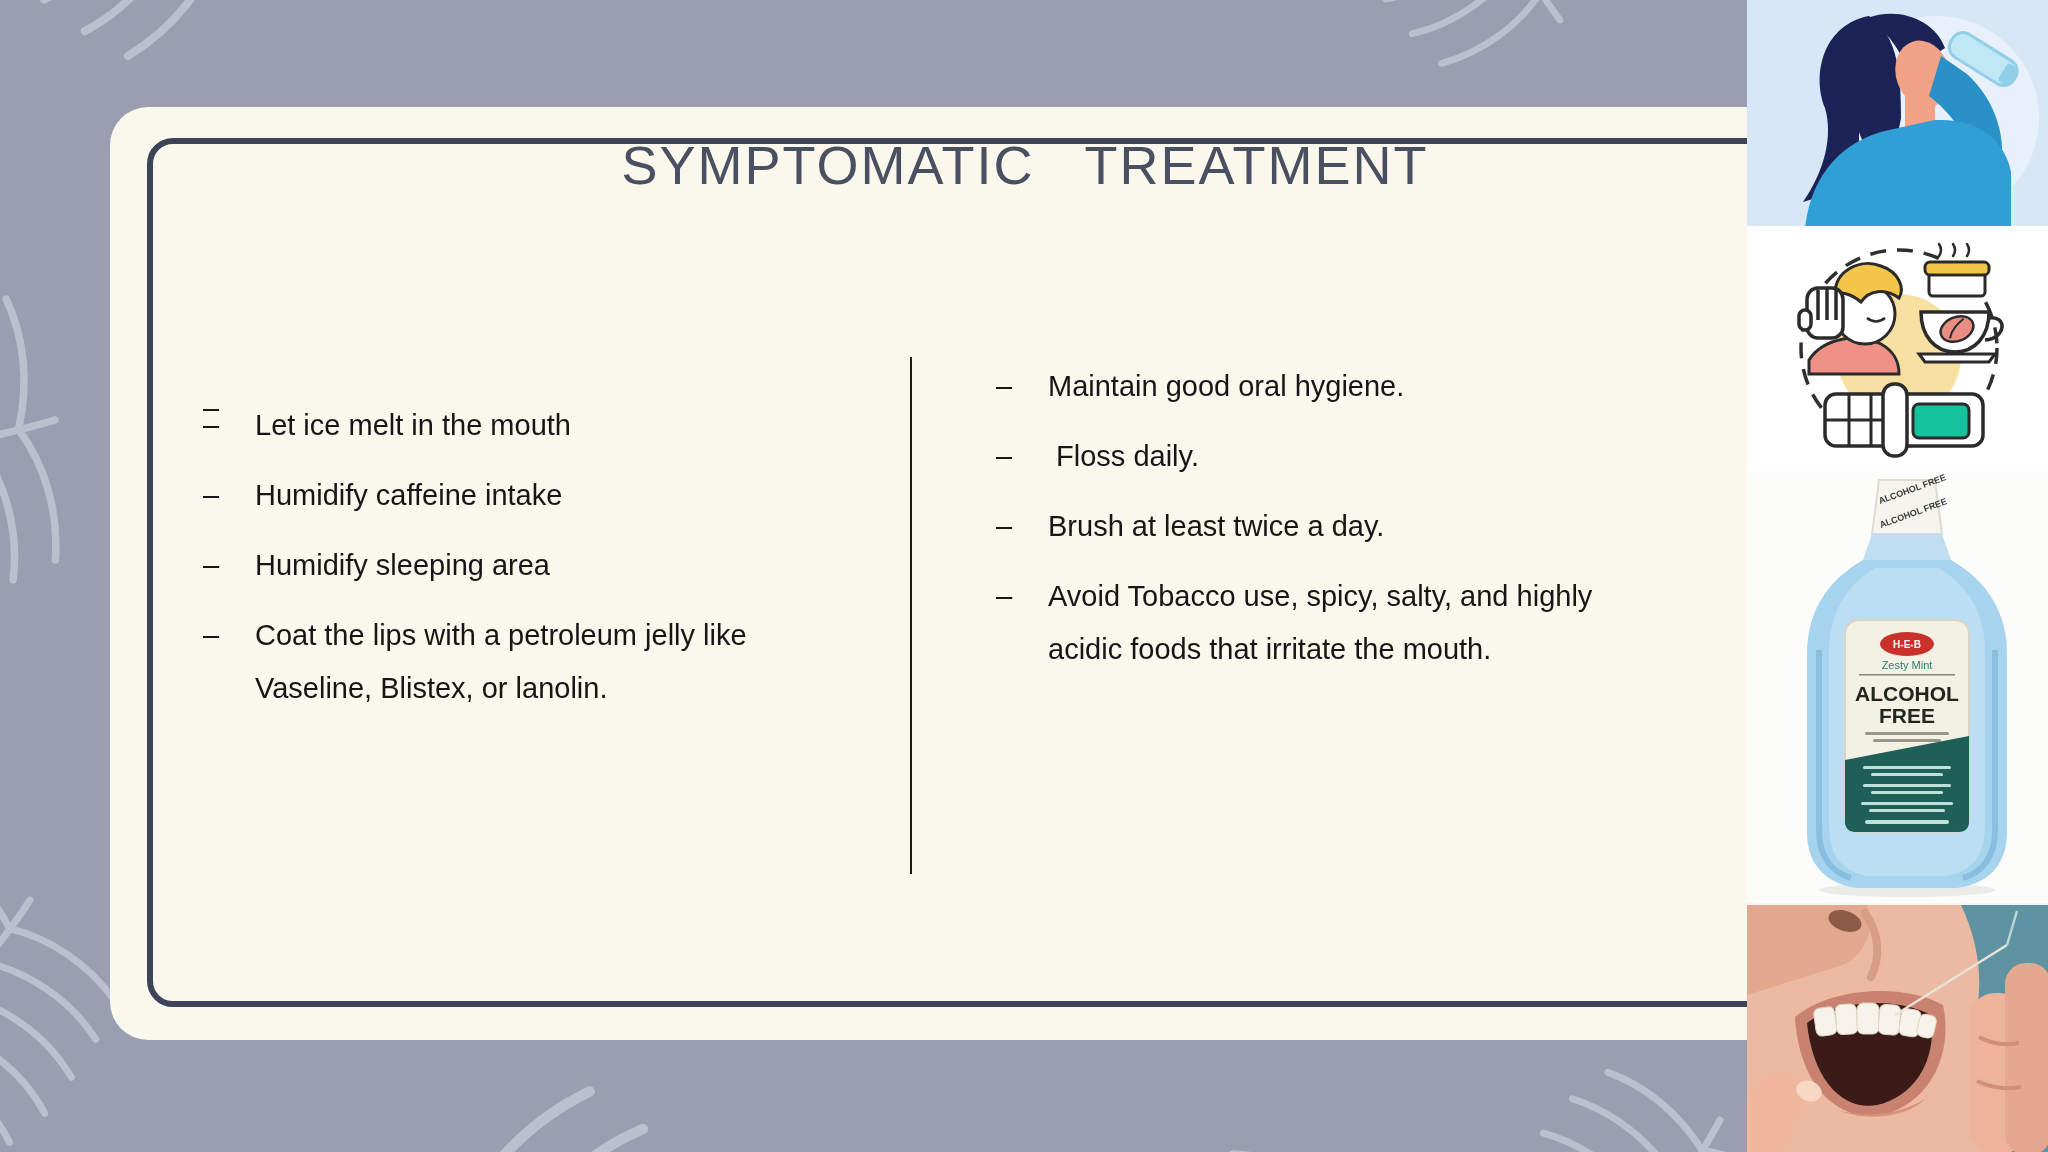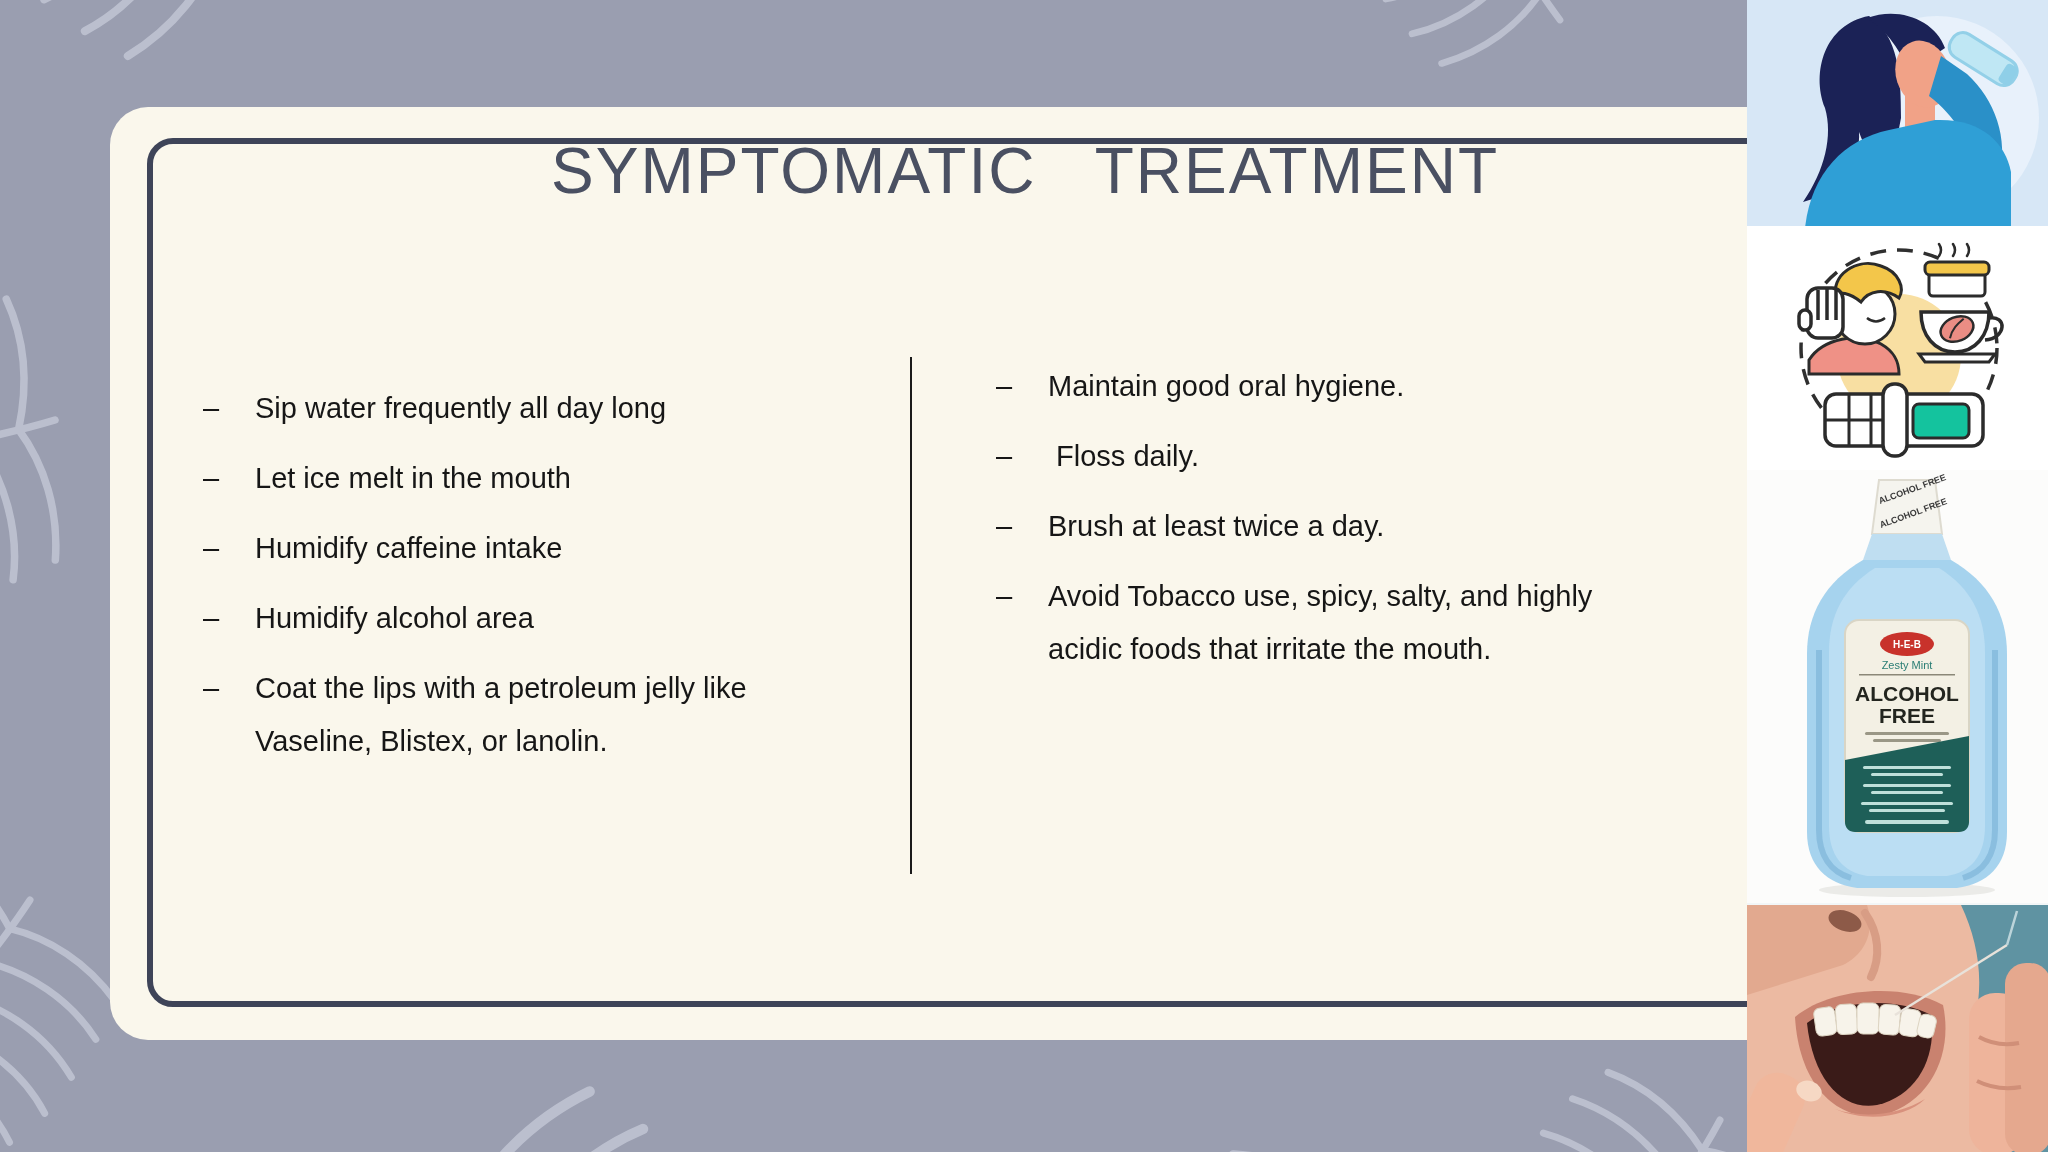--- a/index.html
+++ b/index.html
@@ -13,21 +13,21 @@
     position:absolute;left:110px;top:107px;width:1715px;height:933px;
     background:#faf7ec;border-radius:38px;z-index:1;
   }
   .card-border{
     position:absolute;left:147px;top:138px;width:1713px;height:869px;
     border:6px solid #3e4458;border-radius:26px;z-index:2;
     box-sizing:border-box;
   }
   .slide-title{
     position:absolute;left:300px;top:130px;width:1450px;z-index:3;
-    margin:0;text-align:center;font-size:64px;font-weight:400;
+    margin:0;text-align:center;font-size:54px;font-weight:400;
     letter-spacing:2px;color:#4a5062;white-space:pre;line-height:1.3;
   }
   .bullet-list{
     position:absolute;z-index:3;margin:0;padding:0;list-style:none;
     font-size:29px;color:#161616;
   }
   .bullet-list.left{left:203px;top:382px;width:660px;}
   .bullet-list.right{left:996px;top:360px;width:610px;}
   .bullet-item{
     position:relative;padding-left:52px;line-height:53px;margin-bottom:17px;
@@ -85,25 +85,25 @@
     <use href="#frond" transform="translate(1380,1170) rotate(18) scale(1.7)"></use>
     <use href="#frond" transform="translate(1720,1120) rotate(35) scale(1.4)"></use>
   </svg>
 
   <div class="card"></div>
   <div class="card-border"></div>
 
   <h1 class="slide-title">SYMPTOMATIC   TREATMENT</h1>
 
   <ul class="bullet-list left">
-      <li class="bullet-item"><span class="dash">–</span><span class="item-text">Sip water frequently all day long</span></li>
+      <li class="bullet-item"><span class="dash">–</span></li>
       <li class="bullet-item"><span class="dash">–</span><span class="item-text">Let ice melt in the mouth</span></li>
       <li class="bullet-item"><span class="dash">–</span><span class="item-text">Humidify caffeine intake</span></li>
       <li class="bullet-item"><span class="dash">–</span></li>
-      <li class="bullet-item"><span class="dash">–</span><span class="item-text">Humidify alcohol area</span></li>
+      <li class="bullet-item"><span class="dash">–</span><span class="item-text">Humidify sleeping area</span></li>
       <li class="bullet-item"><span class="dash">–</span><span class="item-text">Coat the lips with a petroleum jelly like Vaseline, Blistex, or lanolin.</span></li>
     </ul>
 
   <div class="v-divider"></div>
 
   <ul class="bullet-list right">
       <li class="bullet-item"><span class="dash">–</span><span class="item-text">Maintain good oral hygiene.</span></li>
       <li class="bullet-item"><span class="dash">–</span><span class="item-text"> Floss daily.</span></li>
       <li class="bullet-item"><span class="dash">–</span><span class="item-text">Brush at least twice a day.</span></li>
       <li class="bullet-item"><span class="dash">–</span></li>

